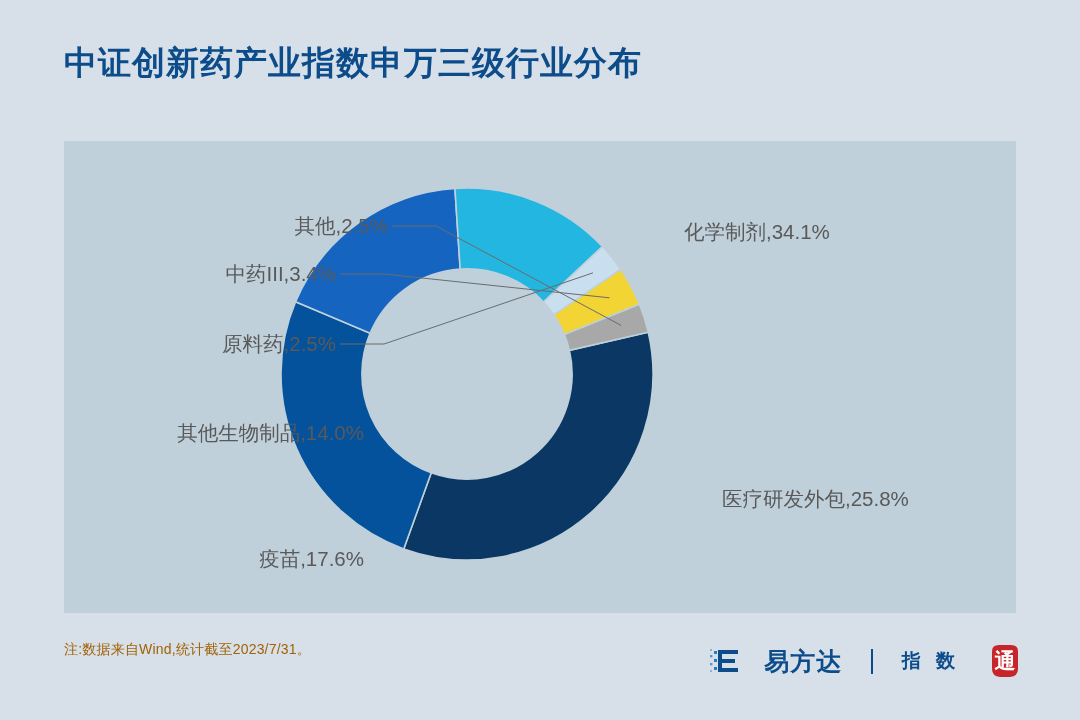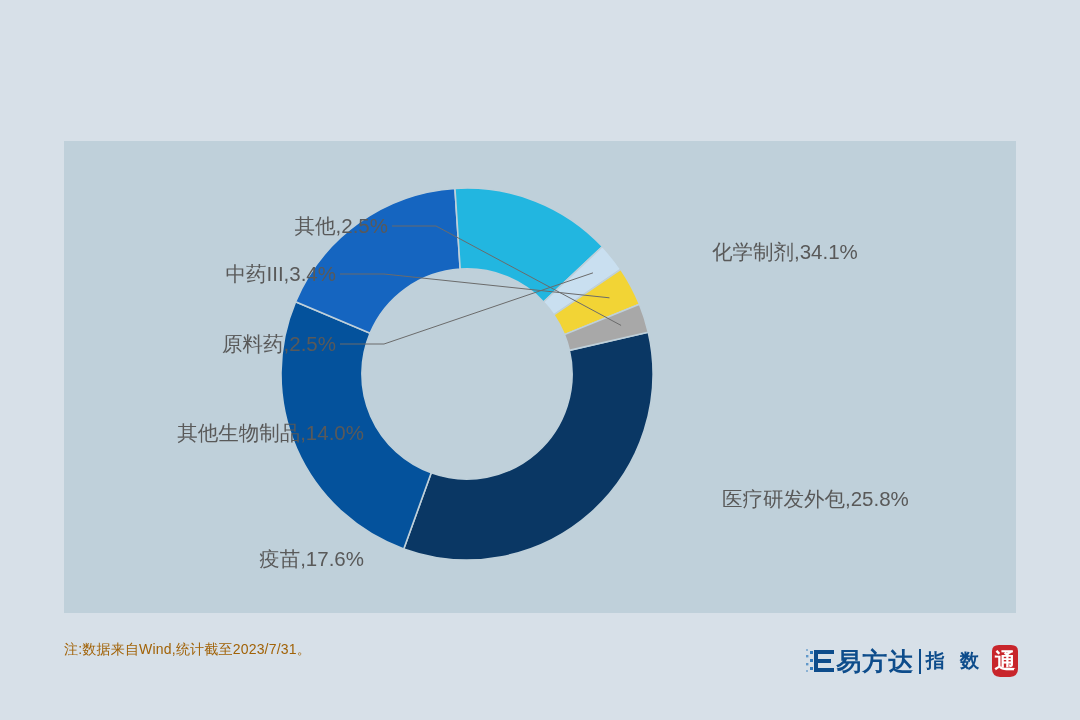--- a/index.html
+++ b/index.html
@@ -82,21 +82,21 @@
   }
 
   
   #brand-logo {
     position: absolute;
     right: 56px;
     top: 638px;
     height: 46px;
     display: flex;
     align-items: center;
-    gap: 0;
+    gap: 24px;
   }
   #logo-mark {
     width: 30px;
     height: 26px;
     position: relative;
     flex: none;
   }
   #brand-name {
     font-size: 25px;
     font-weight: bold;
@@ -135,37 +135,38 @@
     font-size: 21px;
     font-weight: bold;
     font-family: "DejaVu Sans", sans-serif;
   }
 </style>
 </head>
 <body>
 
 <div id="page">
 
+  <div id="chart-title">中证创新药产业指数申万三级行业分布</div>
 
   <div id="chart-panel">
     <div id="donut-wrap">
       <svg class="donut-svg" id="donut-svg" width="952" height="472" viewBox="0 0 952 472">
           <path d="M 584.2328320500537 191.15910389204112 A 186 186 0 0 1 339.7416559544984 407.91249786284845 L 367.25903561429163 331.82556129250935 A 105.08999999999999 105.08999999999999 0 0 0 505.3965501082804 209.35989369900324 Z" fill="#0a3764" stroke="#bfd0da" stroke-width="1.6"></path>
           <path d="M 339.7416559544984 407.91249786284845 A 186 186 0 0 1 231.60380175156104 160.754977846347 L 306.161147989632 192.18156248318607 A 105.08999999999999 105.08999999999999 0 0 0 367.25903561429163 331.82556129250935 Z" fill="#04529c" stroke="#bfd0da" stroke-width="1.6"></path>
           <path d="M 231.60380175156104 160.754977846347 A 186 186 0 0 1 390.9298657264196 47.392047965024574 L 396.1803741354271 128.13150710023888 A 105.08999999999999 105.08999999999999 0 0 0 306.161147989632 192.18156248318607 Z" fill="#1565c0" stroke="#bfd0da" stroke-width="1.6"></path>
           <path d="M 390.9298657264196 47.392047965024574 A 186 186 0 0 1 538.4319043928417 105.50804232215978 L 479.5190259819555 160.9670439120203 A 105.08999999999999 105.08999999999999 0 0 0 396.1803741354271 128.13150710023888 Z" fill="#22b6e0" stroke="#bfd0da" stroke-width="1.6"></path>
           <path d="M 538.4319043928417 105.50804232215978 A 186 186 0 0 1 556.7251155864016 128.28806735644935 L 489.85469030631685 173.83775805639388 A 105.08999999999999 105.08999999999999 0 0 0 479.5190259819555 160.9670439120203 Z" fill="#c9dff0" stroke="#bfd0da" stroke-width="1.6"></path>
           <path d="M 556.7251155864016 128.28806735644935 A 186 186 0 0 1 575.4452390515536 163.2960580135345 L 500.4315600641277 193.61727277764697 A 105.08999999999999 105.08999999999999 0 0 0 489.85469030631685 173.83775805639388 Z" fill="#f2d435" stroke="#bfd0da" stroke-width="1.6"></path>
           <path d="M 575.4452390515536 163.2960580135345 A 186 186 0 0 1 584.2328320500537 191.1591038920409 L 505.39655010828034 209.3598936990031 A 105.08999999999999 105.08999999999999 0 0 0 500.4315600641277 193.61727277764697 Z" fill="#a8a8a8" stroke="#bfd0da" stroke-width="1.6"></path>
           <path d="M 276 203 L 320 203 L 528.9586108444342 131.85052951626312" fill="none" stroke="#6b6b6b" stroke-width="1"></path>
           <path d="M 276 133 L 320 133 L 545.4564978182702 156.82301361727957" fill="none" stroke="#6b6b6b" stroke-width="1"></path>
           <path d="M 328 85 L 372 85 L 557.0643852440289 184.41036916810933" fill="none" stroke="#6b6b6b" stroke-width="1"></path>
         </svg>
       <div id="label-layer">
-          <div class="slice-label right" style="left: 648px; top: 78px; margin-top: 20px;">化学制剂,34.1%</div>
+          <div class="slice-label right" style="left: 620px; top: 78px;">化学制剂,34.1%</div>
           <div class="slice-label right" style="left: 658px; top: 345px;">医疗研发外包,25.8%</div>
           <div class="slice-label left" style="right: 652px; top: 405px;">疫苗,17.6%</div>
           <div class="slice-label left" style="right: 652px; top: 259px; margin-top: 20px;">其他生物制品,14.0%</div>
           <div class="slice-label left" style="right: 680px; top: 190px;">原料药,2.5%</div>
           <div class="slice-label left" style="right: 680px; top: 120px; text-align: center;">中药III,3.4%</div>
           <div class="slice-label left" style="right: 628px; top: 72px; text-align: right;">其他,2.5%</div>
         </div>
     </div>
   </div>
 

